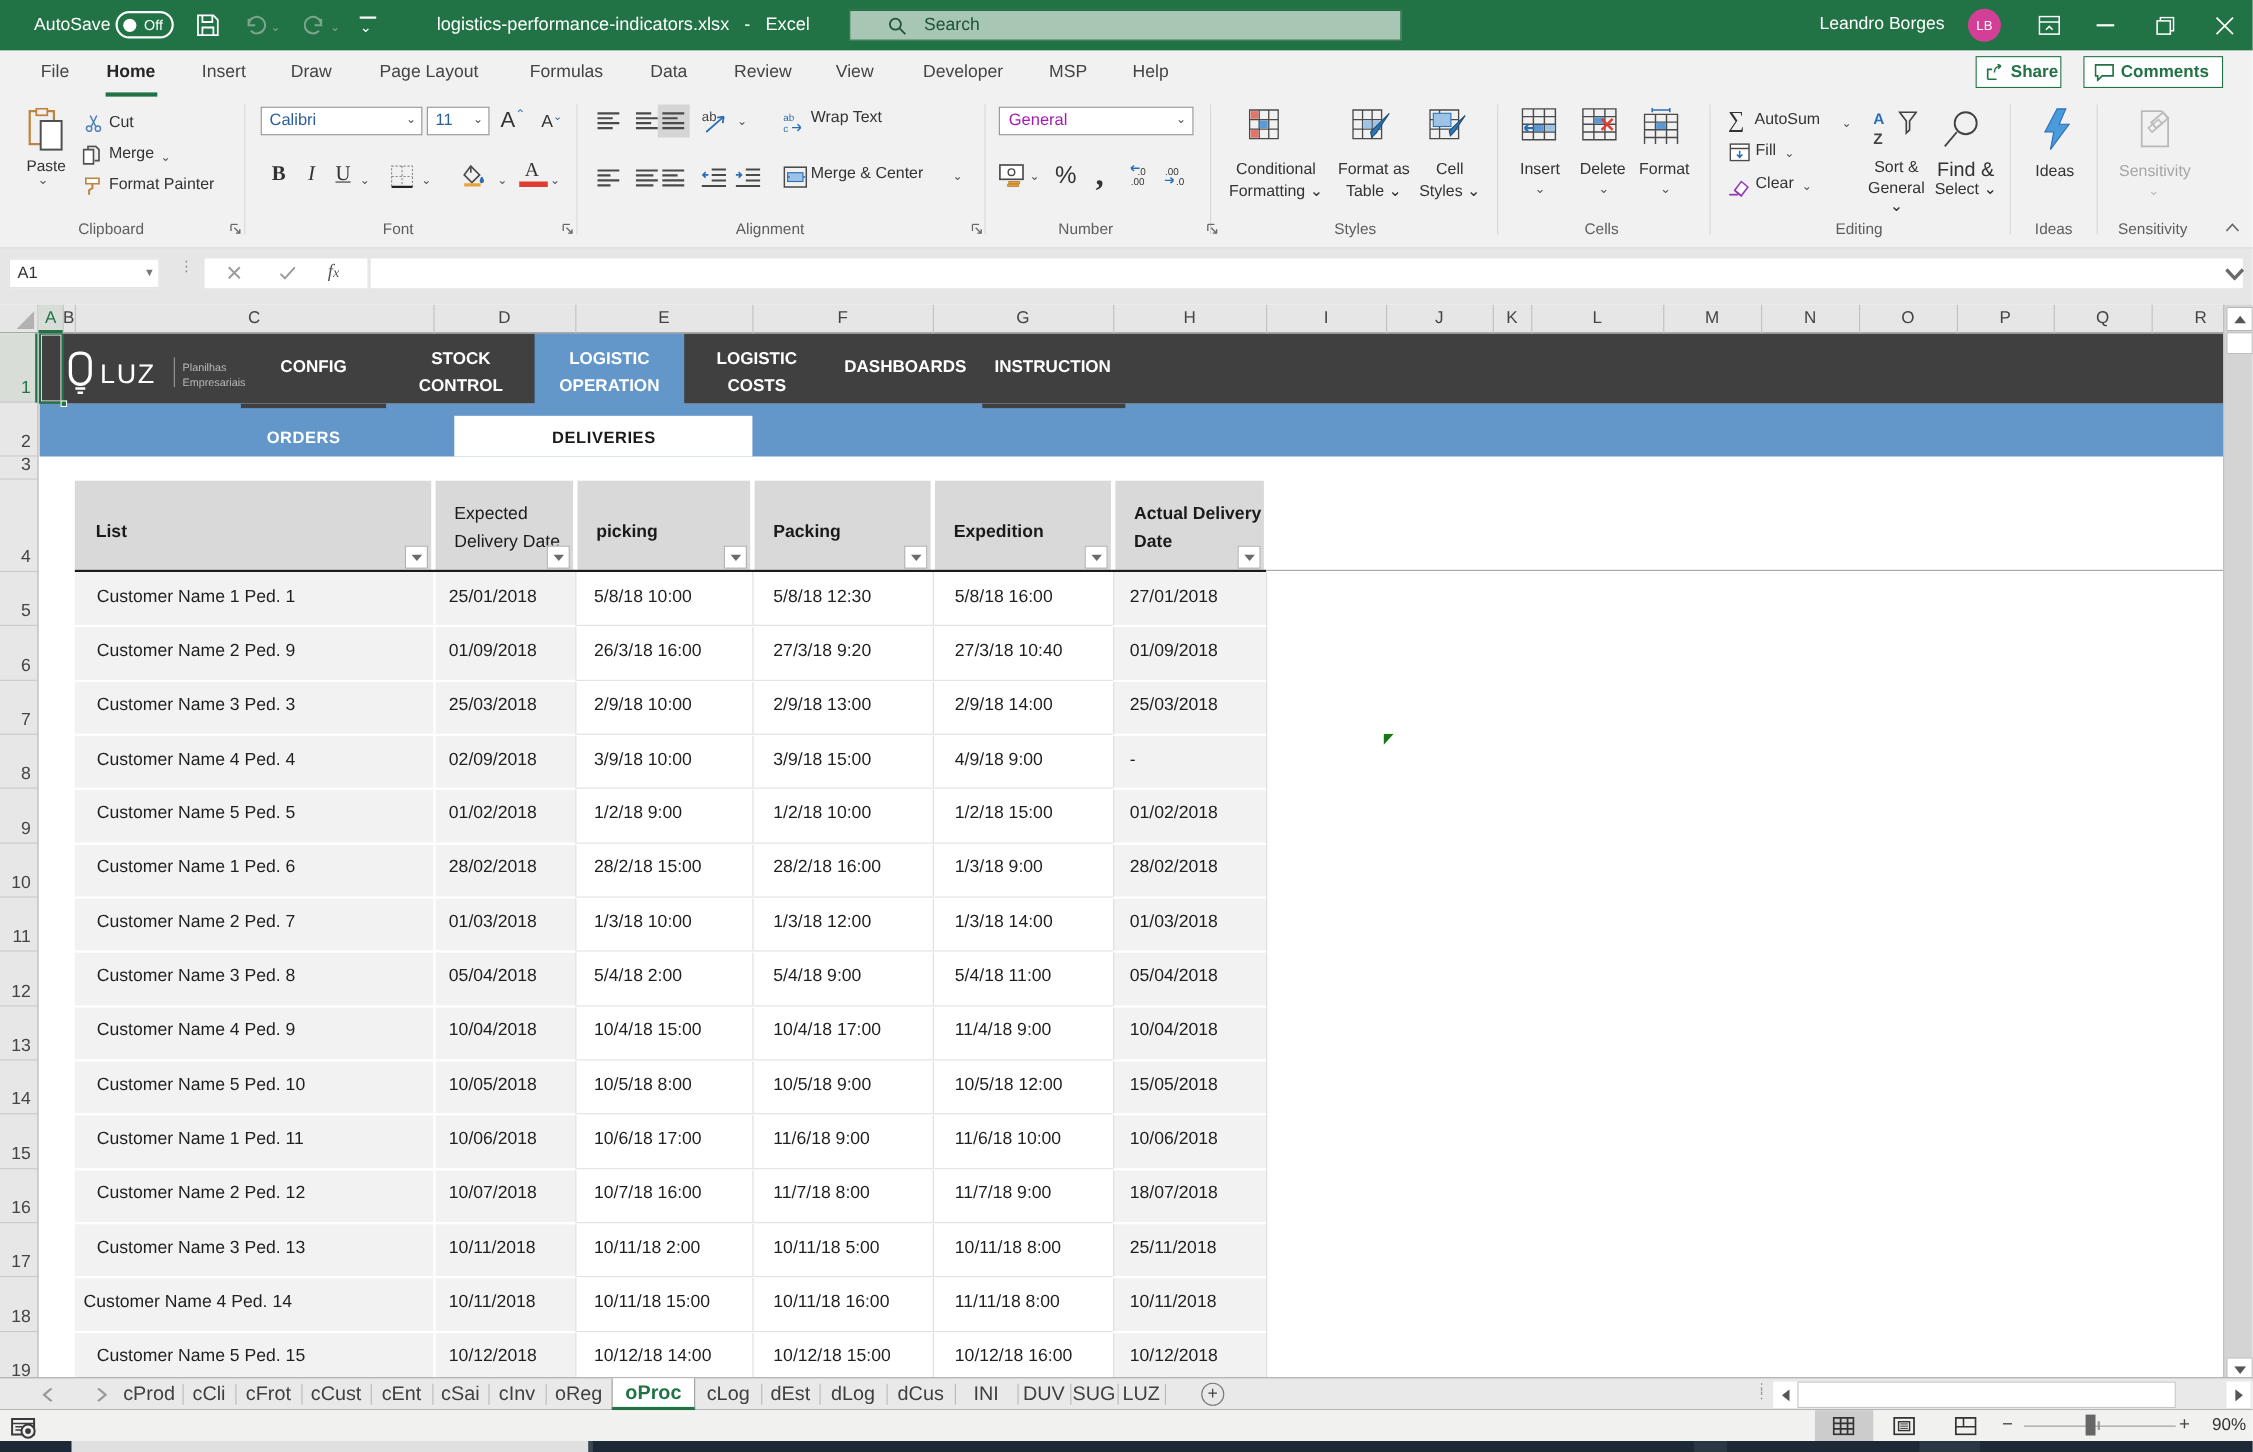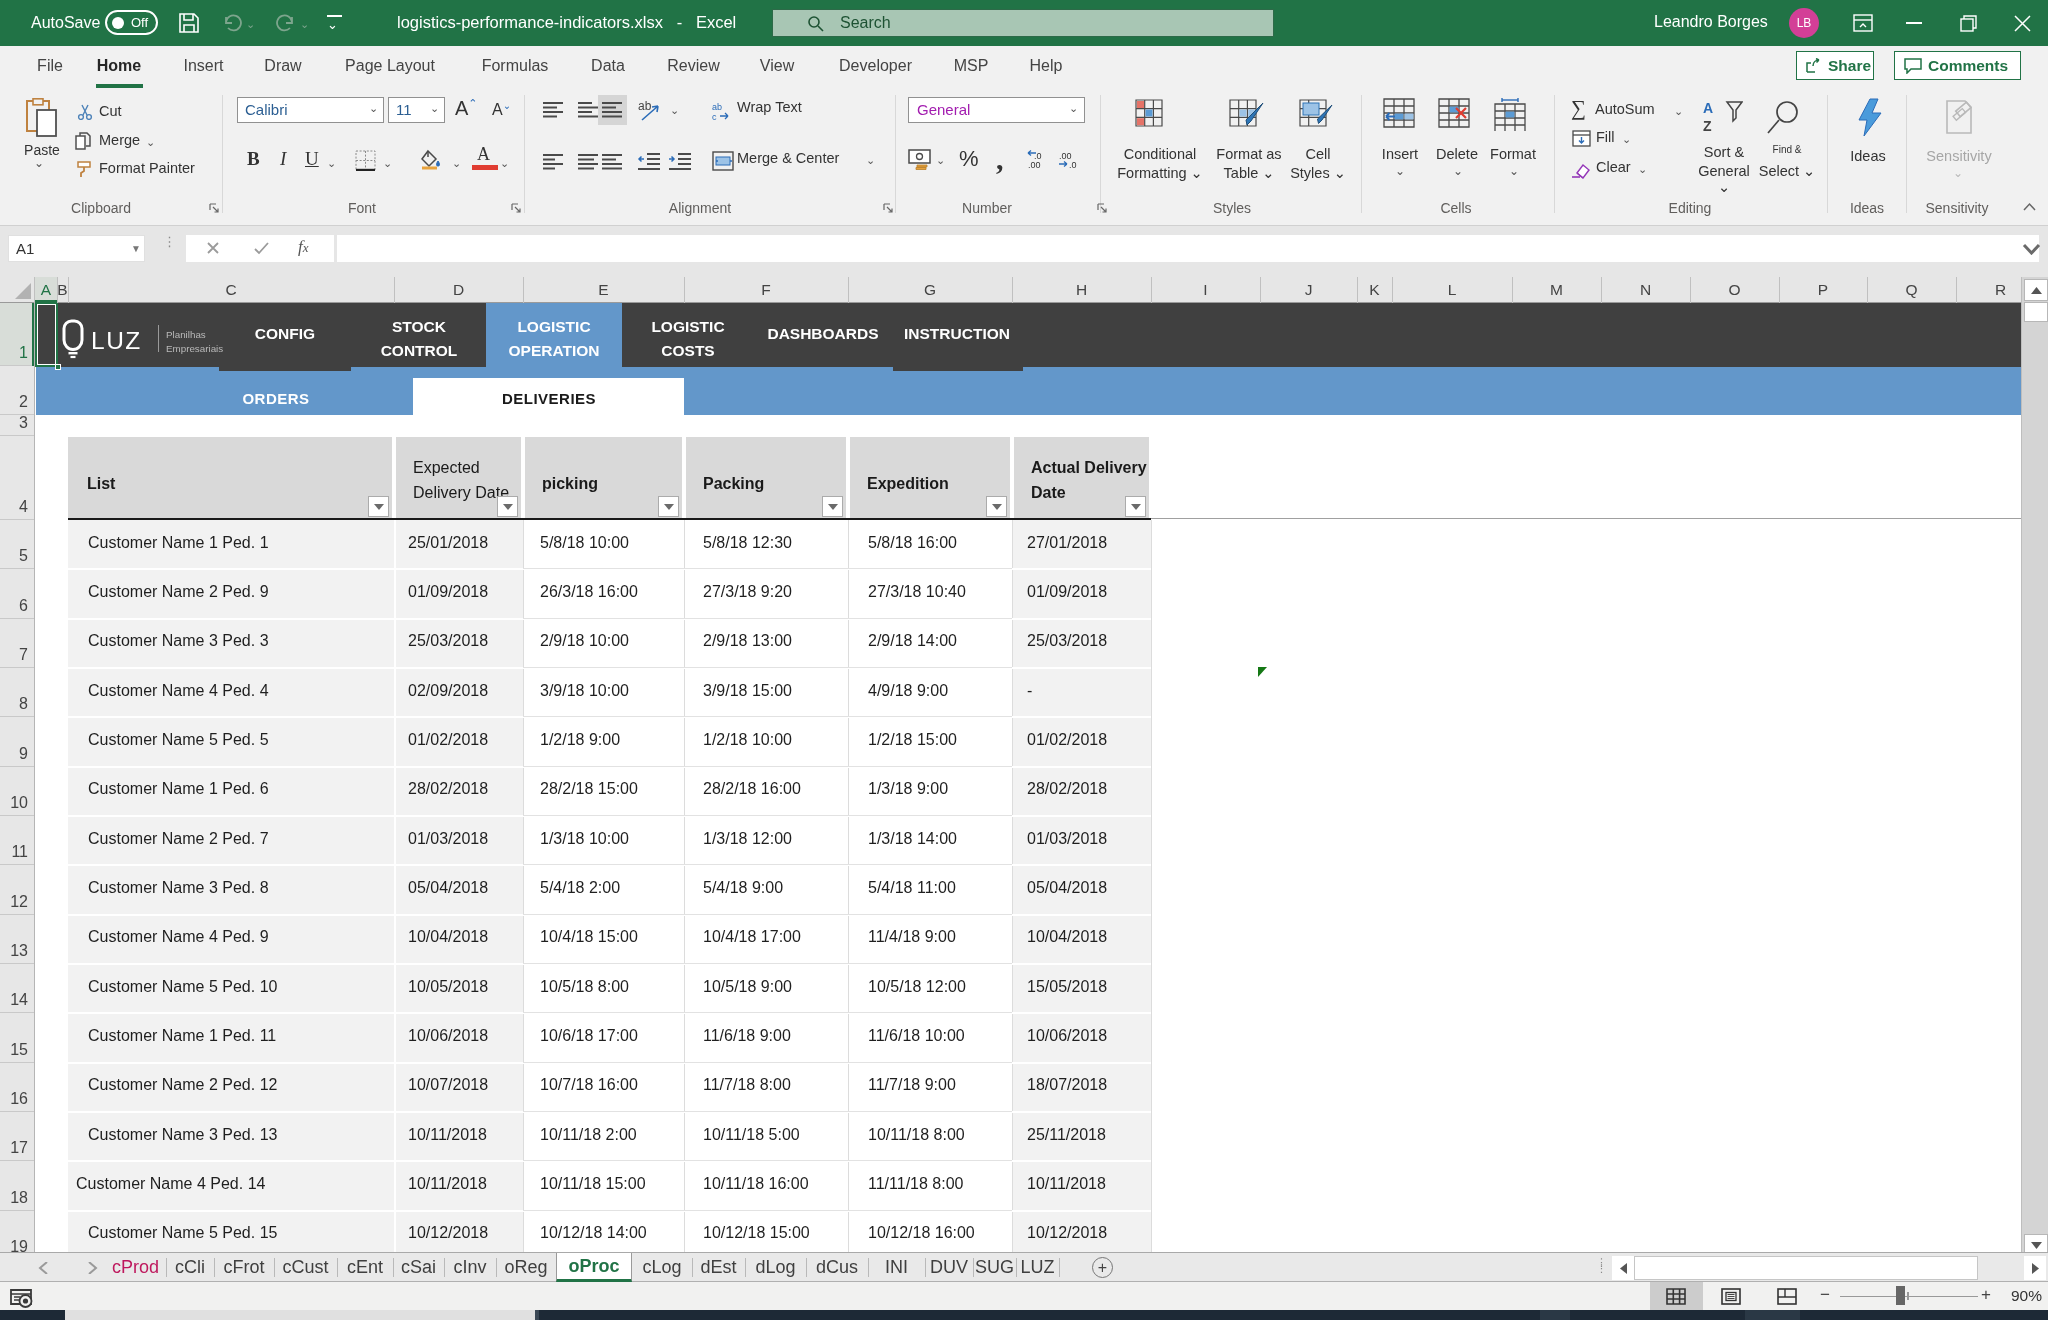--- a/index.html
+++ b/index.html
@@ -322,21 +322,21 @@
       <text x="0" y="13" font-size="14" fill="#2b6cb8" font-weight="bold">A</text>
       <text x="0" y="31" font-size="14" fill="#444" font-weight="bold">Z</text>
       <path d="M24 2 h15 l-6 8 v8 l-3 3 v-11 z" fill="none" stroke="#444" stroke-width="1.5"></path>
     </svg>
     <div class="abs" style="left:1693px;top:56px;width:62px;text-align:center;font-size:14.5px;color:#333">Sort &amp;</div>
     <div class="abs" style="left:1693px;top:75px;width:62px;text-align:center;font-size:14.5px;color:#333">General ⌄</div>
     <svg class="abs" style="left:1766px;top:12px" width="36" height="36" viewBox="0 0 36 36">
       <circle cx="21" cy="12" r="10" fill="none" stroke="#444" stroke-width="1.7"></circle>
       <path d="M13 20 L2 33" stroke="#444" stroke-width="1.7"></path>
     </svg>
-    <div class="abs" style="left:1755px;top:56px;width:64px;text-align:center;font-size:10px;color:#333">Find &amp;</div>
+    <div class="abs" style="left:1755px;top:56px;width:64px;text-align:center;font-size:18px;color:#333">Find &amp;</div>
     <div class="abs" style="left:1755px;top:75px;width:64px;text-align:center;font-size:14.5px;color:#333">Select ⌄</div>
     <svg class="abs" style="left:1856px;top:10px" width="28" height="40" viewBox="0 0 28 40">
       <path d="M14 1 L3 22 h8 l-3 16 L25 15 h-9 l6 -14 z" fill="#4a9bdb" stroke="#2b6cb8" stroke-width="1"></path>
     </svg>
     <div class="abs" style="left:1838px;top:60px;width:60px;text-align:center;font-size:14.5px;color:#333">Ideas</div>
     <svg class="abs" style="left:1944px;top:10px" width="32" height="38" viewBox="0 0 32 38">
       <path d="M3 3 h18 l6 6 v26 h-24 z" fill="none" stroke="#b9b9b9" stroke-width="1.6"></path>
       <rect x="12" y="8" width="14" height="7" transform="rotate(-40 19 11)" fill="none" stroke="#b9b9b9" stroke-width="1.6"></rect>
       <rect x="9" y="14" width="12" height="5" transform="rotate(-40 15 16)" fill="none" stroke="#b9b9b9" stroke-width="1.4"></rect>
     </svg>
@@ -638,21 +638,21 @@
       </svg>
     </div>
 </div>
 <div class="abs" style="left:0;top:1252px;width:2048px;height:30px;background:#e9e9e9;border-top:1px solid #a9a9a9;border-bottom:1px solid #b0b0b0">
 <svg class="abs" style="left:38px;top:9px" width="10" height="12" viewBox="0 0 10 12">
       <path d="M9 0 L2 6 L9 12" fill="none" stroke="#9a9a9a" stroke-width="2"></path>
     </svg>
 <svg class="abs" style="left:88px;top:9px" width="10" height="12" viewBox="0 0 10 12">
       <path d="M1 0 L8 6 L1 12" fill="none" stroke="#9a9a9a" stroke-width="2"></path>
     </svg>
-<div class="ctr abs" style="left:105px;top:0;width:61px;height:29px;color:#be185d;font-size:18px">cProd</div>
+<div class="ctr abs" style="left:105px;top:0;width:61px;height:29px;color:#404040;font-size:18px">cProd</div>
 <div class="abs" style="left:166px;top:5px;width:1px;height:19px;background:#b9b9b9"></div>
 <div class="ctr abs" style="left:166px;top:0;width:48px;height:29px;color:#3f3f3f;font-size:18px">cCli</div>
 <div class="abs" style="left:214px;top:5px;width:1px;height:19px;background:#b9b9b9"></div>
 <div class="ctr abs" style="left:214px;top:0;width:60px;height:29px;color:#3f3f3f;font-size:18px">cFrot</div>
 <div class="abs" style="left:274px;top:5px;width:1px;height:19px;background:#b9b9b9"></div>
 <div class="ctr abs" style="left:274px;top:0;width:63px;height:29px;color:#3f3f3f;font-size:18px">cCust</div>
 <div class="abs" style="left:337px;top:5px;width:1px;height:19px;background:#b9b9b9"></div>
 <div class="ctr abs" style="left:337px;top:0;width:56px;height:29px;color:#3f3f3f;font-size:18px">cEnt</div>
 <div class="abs" style="left:393px;top:5px;width:1px;height:19px;background:#b9b9b9"></div>
 <div class="ctr abs" style="left:393px;top:0;width:51px;height:29px;color:#3f3f3f;font-size:18px">cSai</div>

